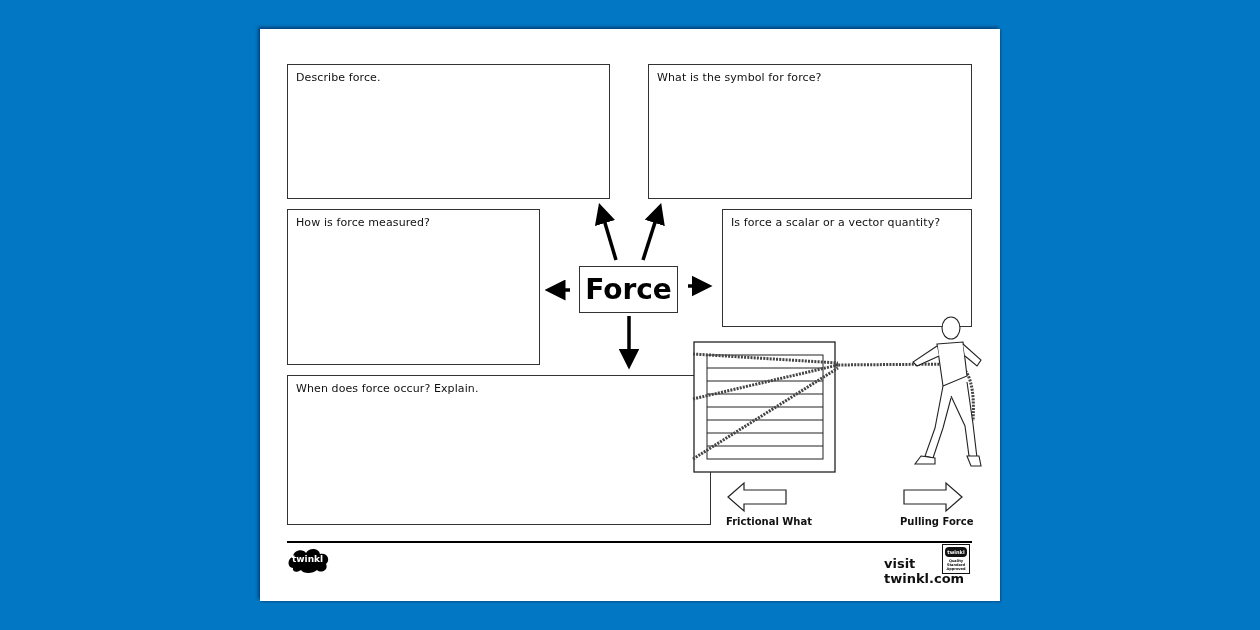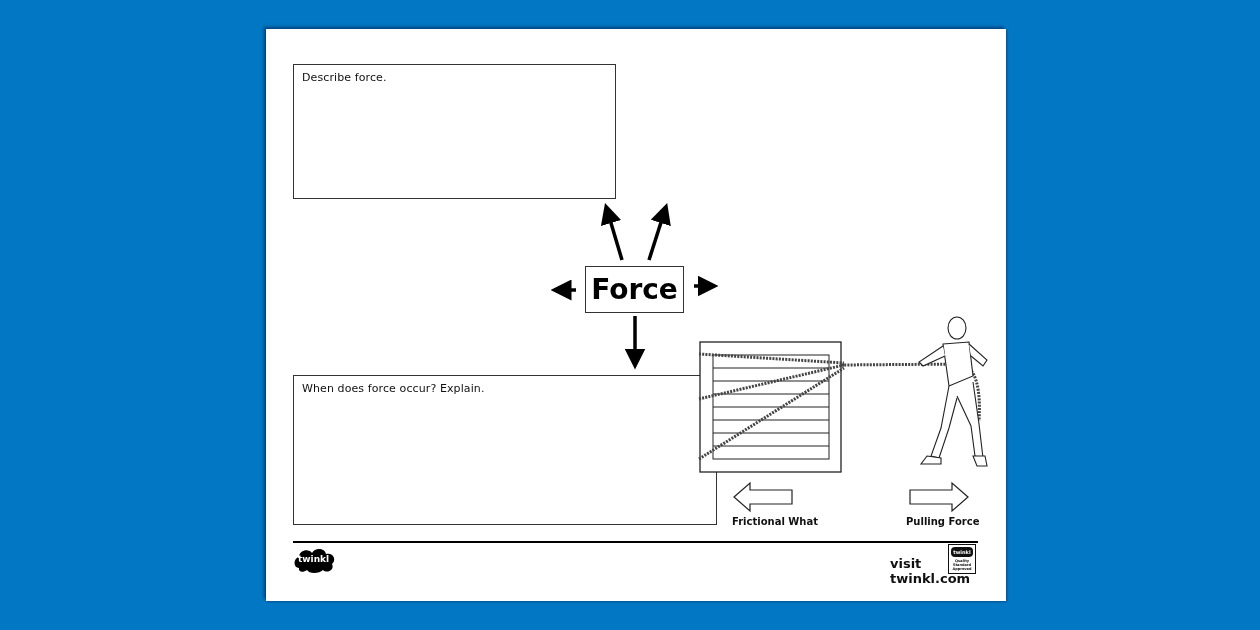--- a/index.html
+++ b/index.html
@@ -1,17 +1,17 @@
 <!DOCTYPE html>
 <html><head>
 <meta charset="utf-8">
 <style>
   html,body{margin:0;padding:0;}
   body{width:1260px;height:630px;background:#0277c3;position:relative;overflow:hidden;font-family:"DejaVu Sans","Liberation Sans",sans-serif;}
-  .sheet{position:absolute;left:260px;top:29px;width:740px;height:572px;background:#fff;box-shadow:-2px -2px 3px rgba(0,0,40,0.45),1px 1px 2px rgba(0,0,40,0.3);margin-left:6px;}
+  .sheet{position:absolute;left:260px;top:29px;width:740px;height:572px;background:#fff;box-shadow:-2px -2px 3px rgba(0,0,40,0.45),1px 1px 2px rgba(0,0,40,0.3);}
   .qbox{position:absolute;border:1.3px solid #333;background:#fff;box-sizing:border-box;}
   .qtext{position:absolute;left:8px;top:6px;font-size:11px;color:#111;letter-spacing:0.1px;}
   .force-box{position:absolute;left:319px;top:237px;width:99px;height:47px;border:1.3px solid #333;box-sizing:border-box;display:flex;align-items:center;justify-content:center;}
   .force-title{font-size:28px;font-weight:bold;color:#000;font-family:"DejaVu Sans",sans-serif;}
   svg{position:absolute;overflow:visible;}
   .caption{position:absolute;font-size:10px;font-weight:bold;color:#111;}
   .footer-line{position:absolute;left:27px;top:512px;width:685px;height:2px;background:#000;}
   .logo{position:absolute;left:27px;top:517px;width:44px;height:28px;}
   .logo-text{position:absolute;left:5px;top:8px;font-size:9px;font-weight:bold;color:#fff;}
   .visit{position:absolute;left:624px;top:527px;font-size:13px;font-weight:bold;color:#111;}
@@ -21,22 +21,31 @@
 </style>
 </head>
 <body>
 
 <div class="sheet">
 
   <div class="qbox" style="left:27px;top:35px;width:323px;height:135px;">
     <span class="qtext">Describe force.</span>
   </div>
 
+  <div class="qbox" style="left:388px;top:35px;width:324px;height:135px;">
+    <span class="qtext">What is the symbol for force?</span>
+  </div>
 
+  <div class="qbox" style="left:27px;top:180px;width:253px;height:156px;">
+    <span class="qtext">How is force measured?</span>
+  </div>
 
+  <div class="qbox" style="left:462px;top:180px;width:250px;height:118px;">
+    <span class="qtext">Is force a scalar or a vector quantity?</span>
+  </div>
 
   <div class="qbox" style="left:27px;top:346px;width:424px;height:150px;">
     <span class="qtext">When does force occur? Explain.</span>
   </div>
 
   <div class="force-box">
     <span class="force-title">Force</span>
   </div>
 
   <svg style="left:0;top:0;width:740px;height:572px;" viewBox="0 0 740 572">

